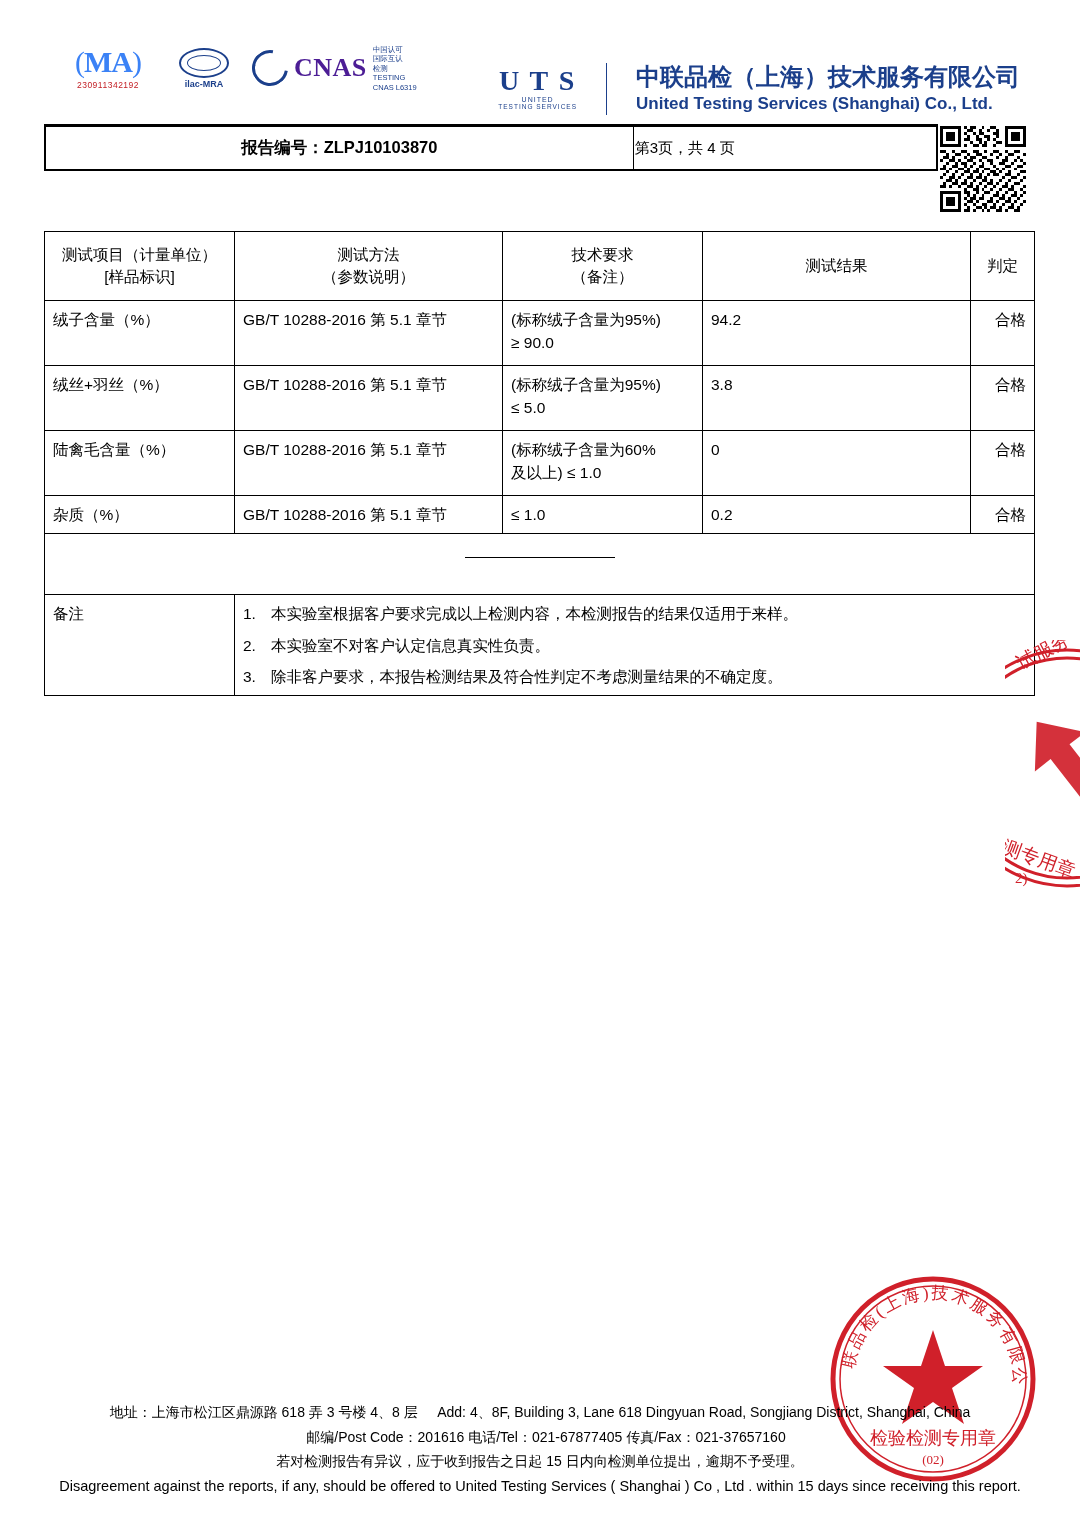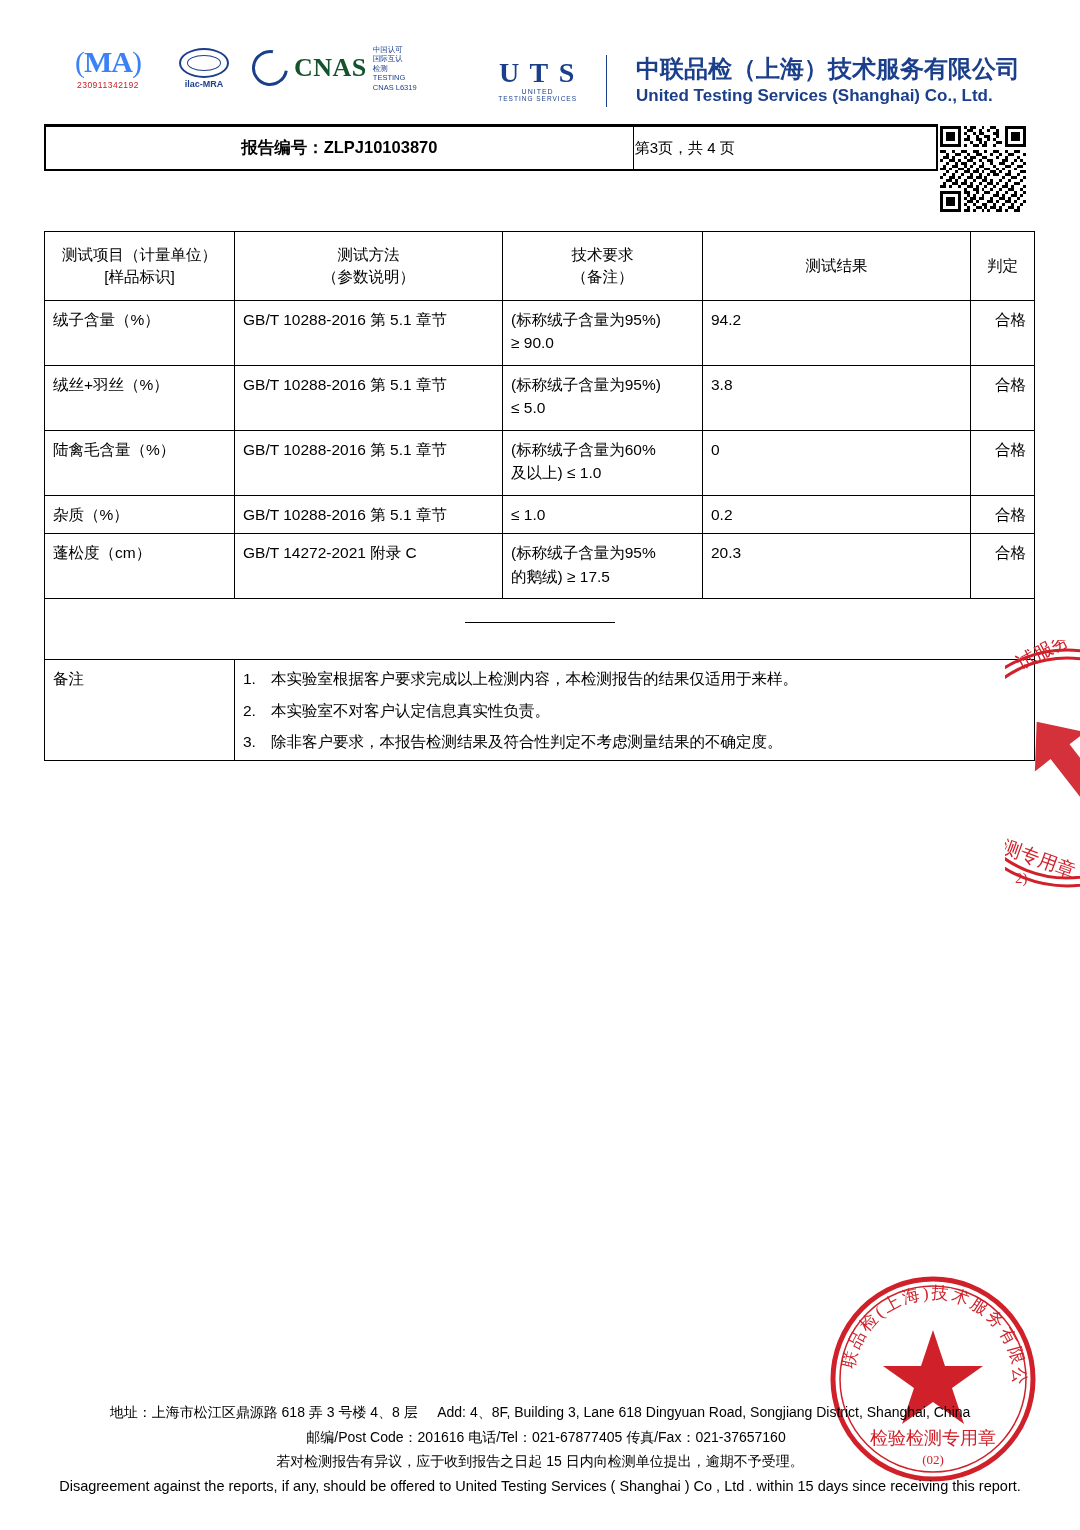--- a/index.html
+++ b/index.html
@@ -93,32 +93,32 @@
     height: 30px;
     border: 3px solid #1b3f8b;
     border-radius: 50%;
     border-right-color: transparent;
     transform: rotate(-35deg);
   }
   .cnas-word {
     font-family: "Liberation Serif", serif;
     font-size: 26px;
     font-weight: bold;
-    color: #14532d;
+    color: #4c1d95;
     letter-spacing: 0.5px;
   }
   .cnas-side {
     font-size: 7.5px;
     color: #1b3f8b;
     line-height: 1.25;
   }
   .company {
     position: absolute;
     right: 0;
-    top: 8px;
+    top: 16px;
     display: flex;
     align-items: center;
     gap: 29px;
   }
   .uts-mark {
     text-align: center;
     color: #1b3f8b;
     line-height: 1;
   }
   .uts-letters {
@@ -657,30 +657,20 @@
     </tr>
     <tr>
       <td class="r-item">杂质（%）</td>
       <td class="r-method">GB/T 10288-2016  第 5.1 章节</td>
       <td class="r-req">
         <div>≤ 1.0</div>
       </td>
       <td class="r-result">0.2</td>
       <td class="r-verdict">合格</td>
     </tr>
-    <tr class="row-tall">
-      <td class="r-item">蓬松度（cm）</td>
-      <td class="r-method">GB/T 14272-2021  附录 C</td>
-      <td class="r-req">
-        <div>(标称绒子含量为95%</div>
-        <div>的鹅绒) ≥ 17.5</div>
-      </td>
-      <td class="r-result">20.3</td>
-      <td class="r-verdict">合格</td>
-    </tr>
     <tr class="blank-row">
       <td colspan="5">
         <div class="endline-wrap">
           <span class="endline"></span>
         </div>
       </td>
     </tr>
     <tr>
       <td class="remark-label">备注</td>
       <td class="remark-cell" colspan="4">

